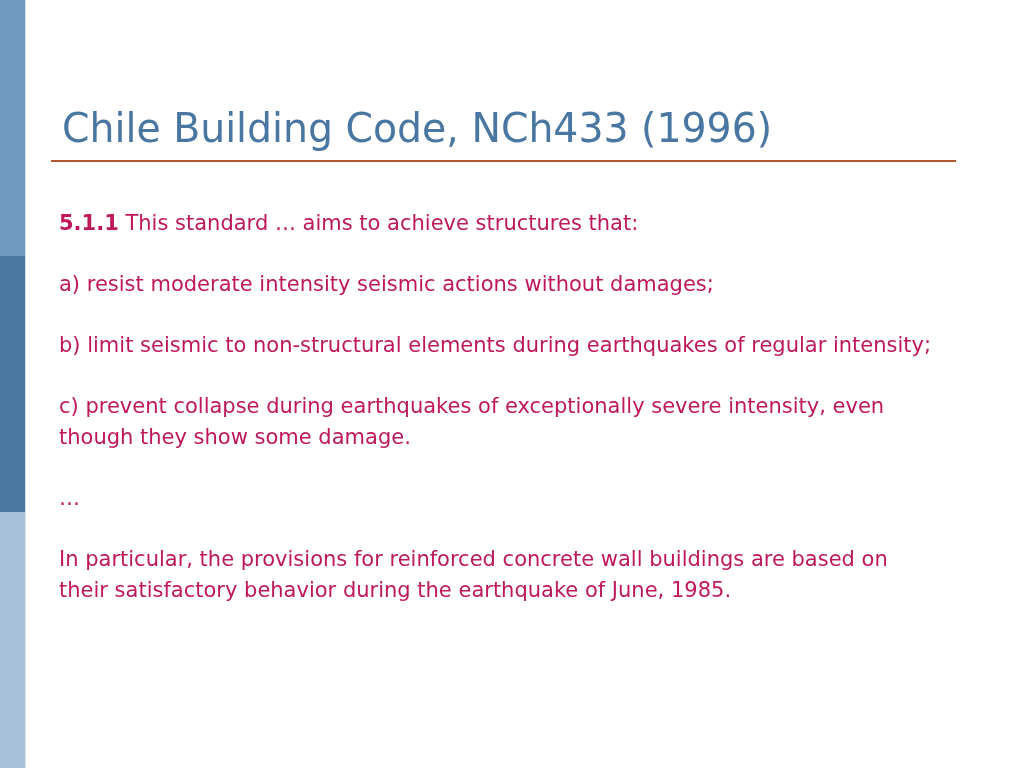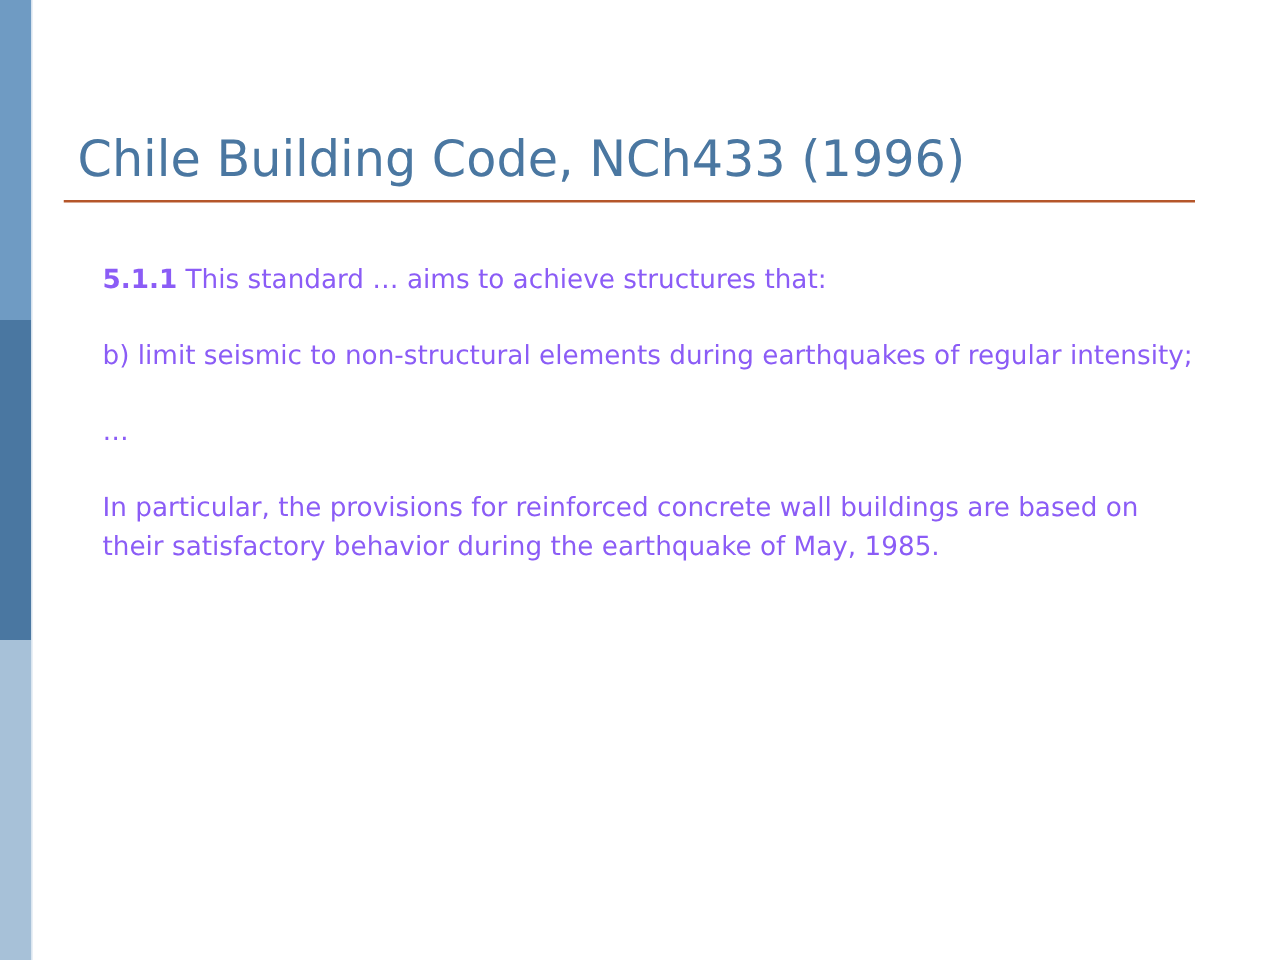--- a/index.html
+++ b/index.html
@@ -20,37 +20,39 @@
       font-family: "DejaVu Sans", "Liberation Sans", sans-serif;
       font-size: 40px; line-height: 56px; color: #4a77a1;
       letter-spacing: 0px; white-space: nowrap;
       transform: scaleX(0.985); transform-origin: left;
     }
     .rule {
       position: absolute; left: 51px; top: 160px; width: 905px; height: 2px;
       background: #b5562a;
     }
     .body {
-      position: absolute; left: 82px; top: 208px; width: 880px;
-      font-size: 21px; line-height: 31px; color: #8b5cf6;
+      position: absolute; left: 59px; top: 208px; width: 880px;
+      font-size: 21px; line-height: 31px; color: #be185d;
     }
     .para { margin: 0 0 30px 0; }
     .para b { font-weight: bold; }
   </style>
 </head>
 <body>
 
 <div class="sidebar">
   <div class="band band-top"></div>
   <div class="band band-mid"></div>
   <div class="band band-bot"></div>
 </div>
 <div class="sidebar-edge"></div>
 
 <div class="title">Chile Building Code, NCh433 (1996)</div>
 <div class="rule"></div>
 
 <div class="body">
   <p class="para"><b>5.1.1</b><span> This standard … aims to achieve structures that:</span></p>
+  <p class="para">a) resist moderate intensity seismic actions without damages;</p>
   <p class="para">b) limit seismic to non-structural elements during earthquakes of regular intensity;</p>
+  <p class="para">c) prevent collapse during earthquakes of exceptionally severe intensity, even though they show some damage.</p>
   <p class="para">…</p>
-  <p class="para">In particular, the provisions for reinforced concrete wall buildings are based on their satisfactory behavior during the earthquake of May, 1985.</p>
+  <p class="para">In particular, the provisions for reinforced concrete wall buildings are based on their satisfactory behavior during the earthquake of June, 1985.</p>
 </div>
 
 </body></html>

